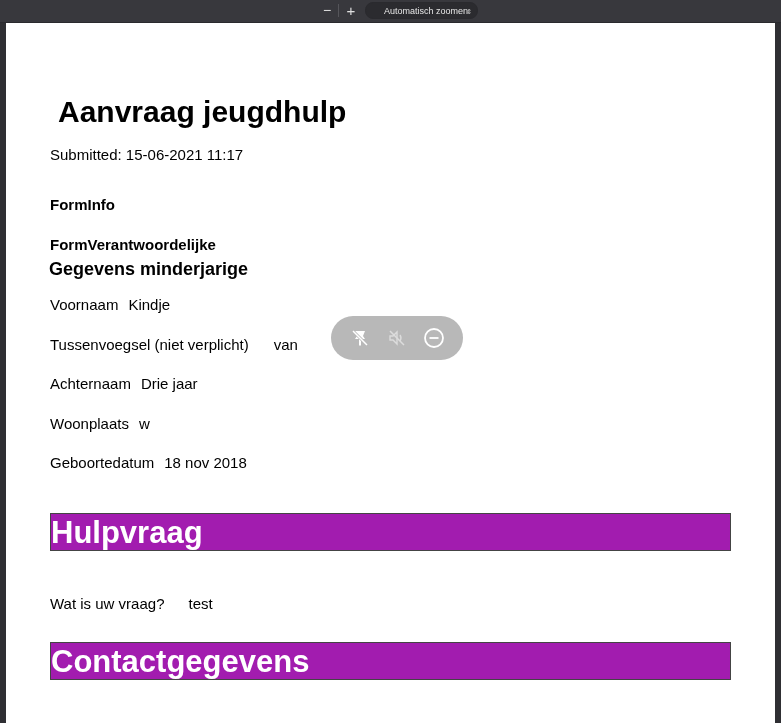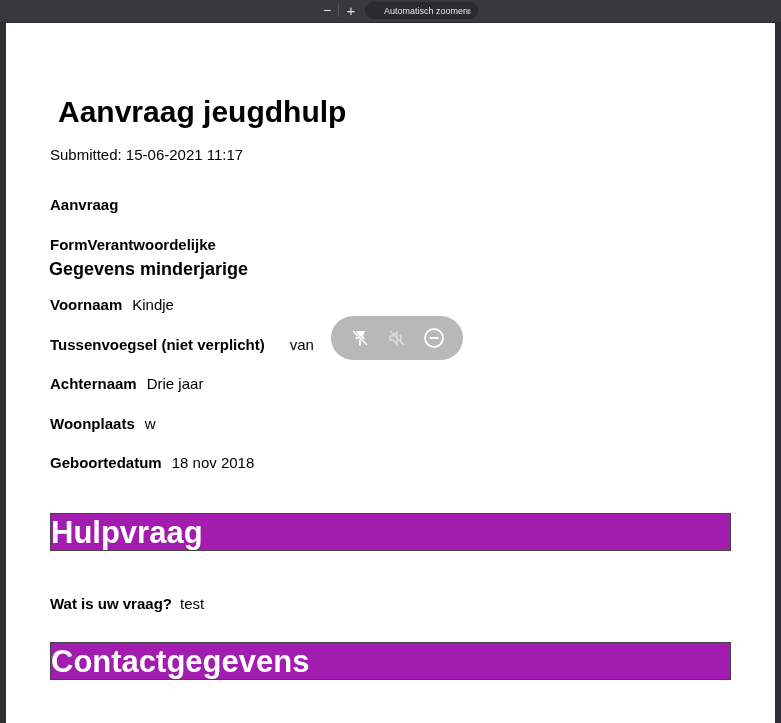--- a/index.html
+++ b/index.html
@@ -49,21 +49,21 @@
   .lbl-only {
     position: absolute; left: 0; font-size: 15px; font-weight: bold; color: #000; white-space: nowrap;
   }
   .subhead {
     position: absolute; left: -1px; top: 236px;
     font-size: 18px; font-weight: bold; color: #000; white-space: nowrap;
   }
   .field {
     position: absolute; left: 0; font-size: 15px; color: #000; white-space: nowrap;
   }
-  .field .k { font-weight: bold; }
+  .field .k { font-weight: normal; }
   .field .v { margin-left: 10px; }
   .section-bar {
     position: absolute; left: 0; width: 681px; height: 38px;
     background: #a21caf; color: #fff;
     font-size: 31px; font-weight: bold; line-height: 38px;
     white-space: nowrap; overflow: hidden;
     border: 1px solid #444; box-sizing: border-box;
   }
   .overlay-pill {
     position: absolute; left: 331px; top: 316px; width: 132px; height: 44px;
@@ -87,21 +87,21 @@
 </div>
 
 <div class="left-gutter"></div>
 <div class="right-gutter"></div>
 
 <div class="page">
   <div class="content">
     <h1 class="title">Aanvraag jeugdhulp</h1>
     <div class="submitted">Submitted: 15-06-2021 11:17</div>
 
-    <div class="lbl-only" style="top:173px">Aanvraag</div>
+    <div class="lbl-only" style="top:173px">FormInfo</div>
     <div class="lbl-only" style="top:213px">FormVerantwoordelijke</div>
 
     <div class="subhead">Gegevens minderjarige</div>
 
     <div class="field" style="top:273px">
       <span class="k">Voornaam</span><span class="v">Kindje</span>
     </div>
     <div class="field" style="top:313px">
       <span class="k">Tussenvoegsel (niet verplicht)</span><span class="v" style="margin-left:25px">van</span>
     </div>
@@ -111,21 +111,21 @@
     <div class="field" style="top:392px">
       <span class="k">Woonplaats</span><span class="v">w</span>
     </div>
     <div class="field" style="top:431px">
       <span class="k">Geboortedatum</span><span class="v">18 nov 2018</span>
     </div>
 
     <div class="section-bar" style="top:490px">Hulpvraag</div>
 
     <div class="field" style="top:572px">
-      <span class="k">Wat is uw vraag?</span><span class="v" style="margin-left:8px">test</span>
+      <span class="k">Wat is uw vraag?</span><span class="v" style="margin-left:24px">test</span>
     </div>
 
     <div class="section-bar" style="top:619px">Contactgegevens</div>
   </div>
 </div>
 
 <div class="overlay-pill">
   <div class="ov-btn">
     <svg width="20" height="20" viewBox="0 0 20 20">
       <path d="M5 3 H15 L13 8 L15 11 H11 V17 L10 18 L9 17 V11 H5 L7 8 Z" fill="#ffffff"></path>

